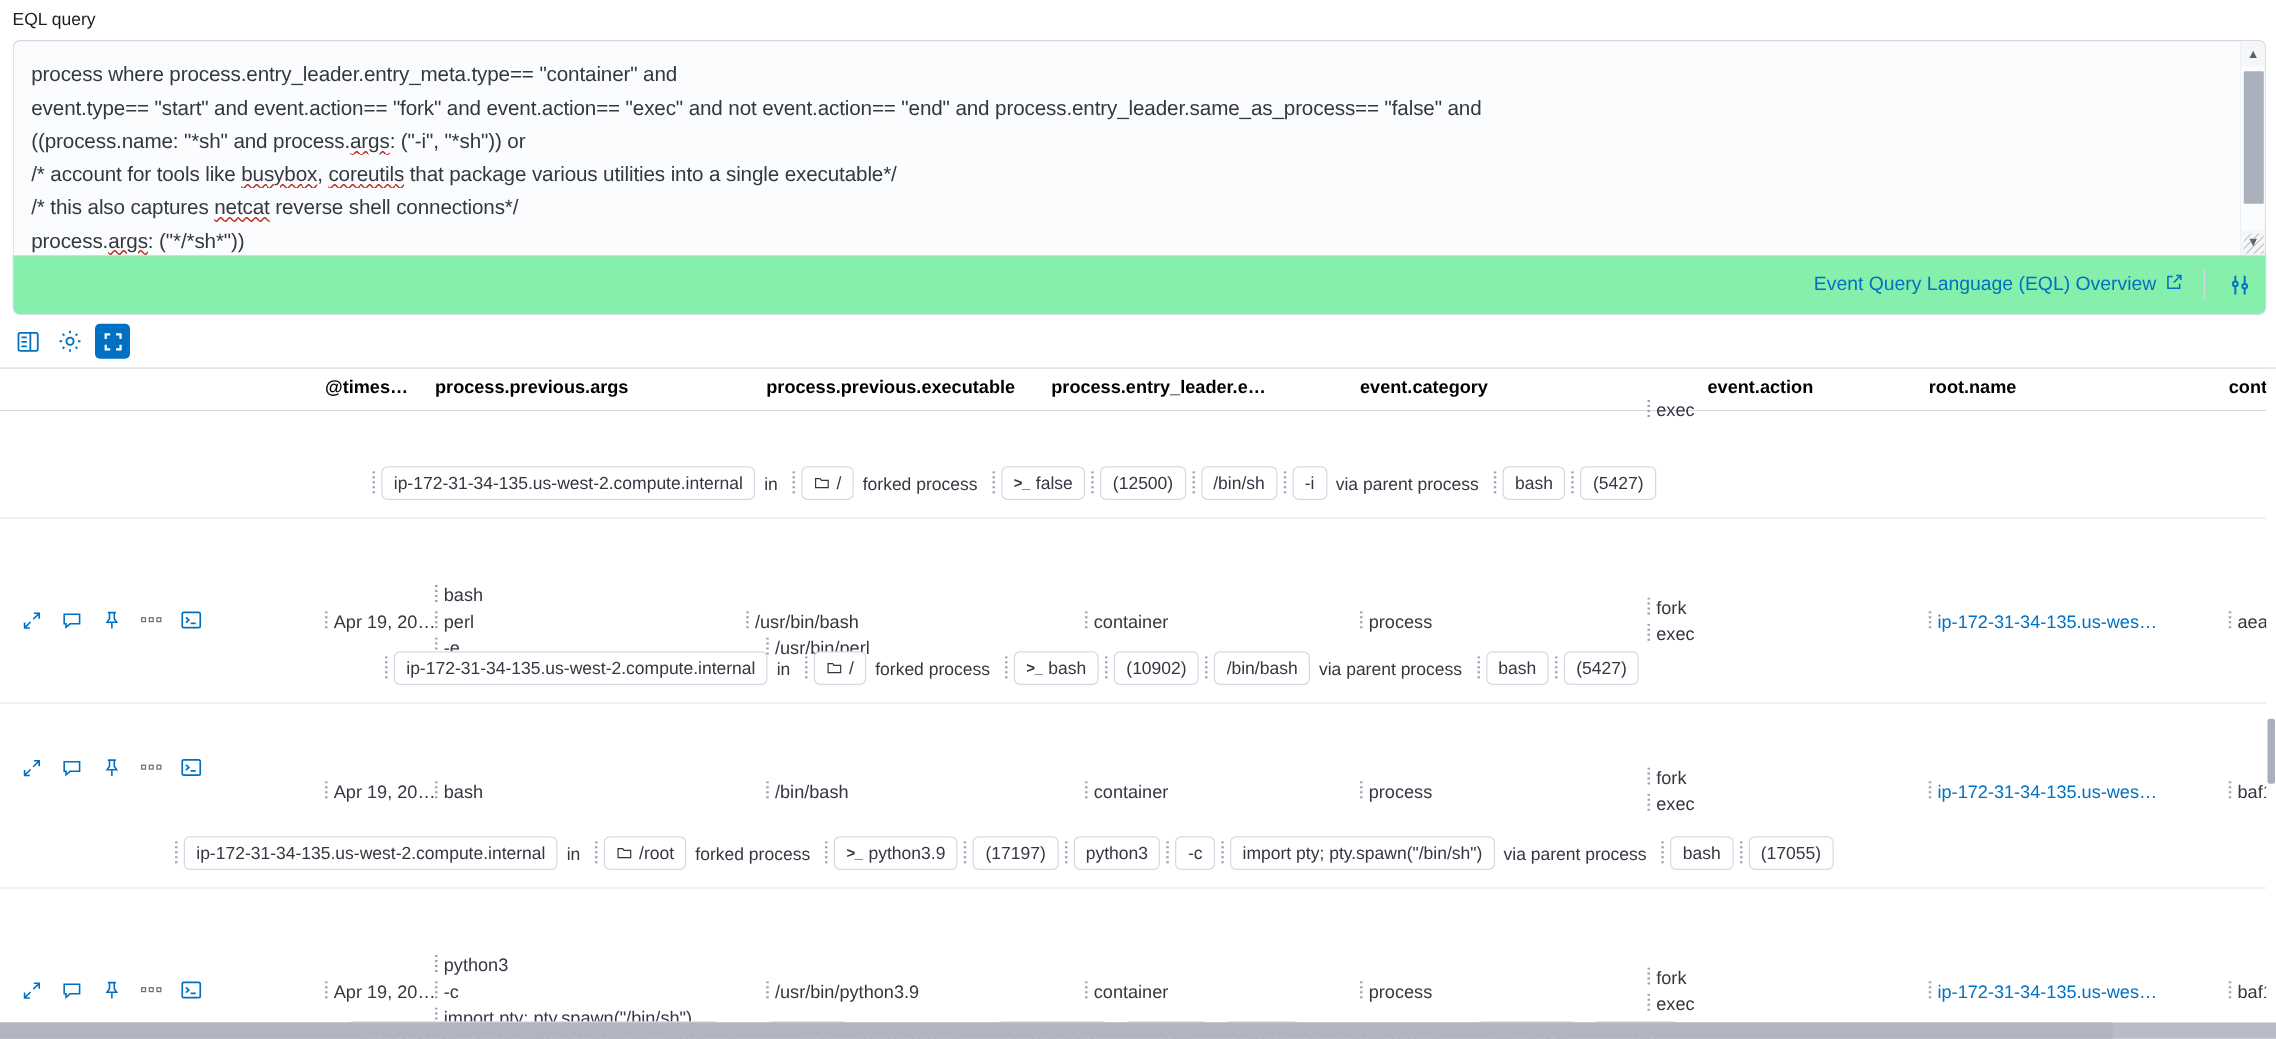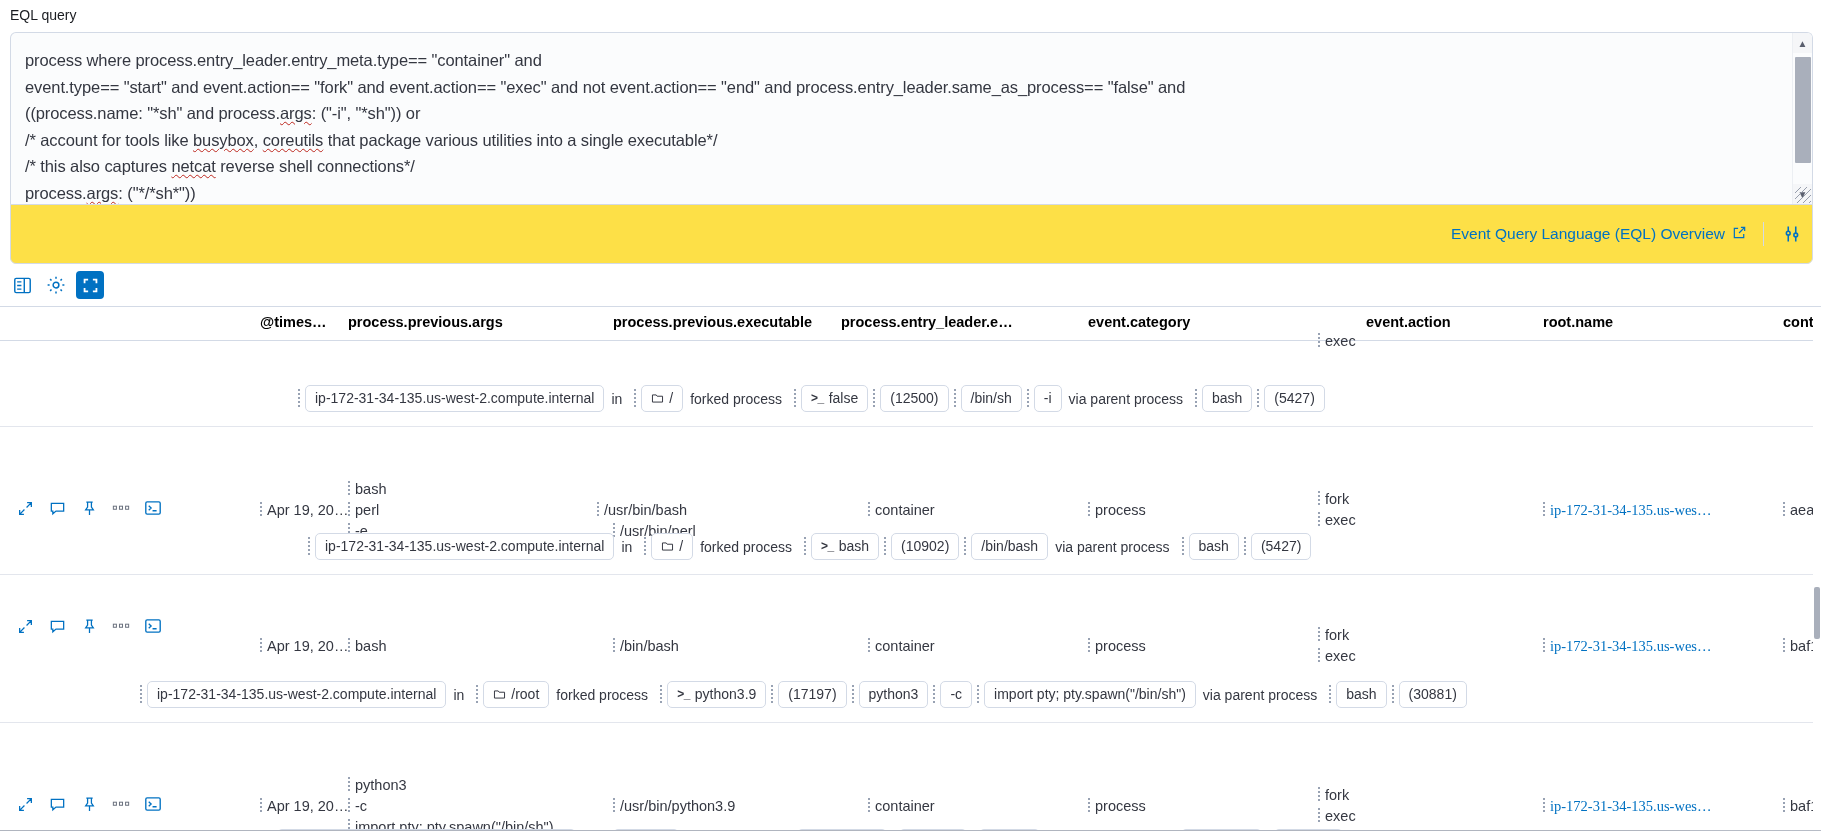--- a/index.html
+++ b/index.html
@@ -69,22 +69,22 @@
     background:
       linear-gradient(135deg, transparent 45%, #8d94a3 45%, #8d94a3 55%, transparent 55%) 0 0/6px 6px repeat;
     opacity: .9;
   }
 
   
   .query-footer {
     margin: 0 8px 0 10px;
     border: 1px solid #d3dae6;
     border-radius: 0 0 6px 6px;
-    background: #fde047;
-    height: 60px;
+    background: #86efac;
+    height: 48px;
     display: flex;
     align-items: center;
     justify-content: flex-end;
     padding-right: 6px;
     gap: 0;
   }
   .eql-link {
     color: #0071c2;
     font-size: 15.5px;
     text-decoration: none;
@@ -156,21 +156,21 @@
     white-space: nowrap;
   }
   .cell .vrule {
     display: inline-block;
     width: 2px; height: 15px;
     margin-right: 5px;
     vertical-align: -2px;
     background-image: linear-gradient(to bottom, #98a2b3 0 2px, transparent 2px 4px);
     background-size: 2px 4px;
   }
-  .cell.link a { color: #0071c2; text-decoration: none; cursor: pointer; font-family: Liberation Serif, serif; }
+  .cell.link a { color: #0071c2; text-decoration: none; cursor: pointer; }
 
   .rowactions {
     position: absolute;
     display: flex; align-items: center; gap: 14px;
     left: 16px;
   }
   .ra-btn {
     width: 18px; height: 18px;
     display: flex; align-items: center; justify-content: center;
     cursor: pointer; color: #0071c2;
@@ -499,21 +499,21 @@
           <span class="badge">
             <span>import pty; pty.spawn("/bin/sh")</span>
           </span>
           <span class="btext">via parent process</span>
           <span class="bsep"></span>
           <span class="badge">
             <span>bash</span>
           </span>
           <span class="bsep"></span>
           <span class="badge">
-            <span>(30881)</span>
+            <span>(17055)</span>
           </span>
         </div>
       </div>
       <div class="row" style="height: 148px;">
         <div class="rowactions" style="top: 72px;">
           <div class="ra-btn">
             <svg width="17" height="17" viewBox="0 0 16 16" fill="none" stroke="#0071c2" stroke-width="1.2">
               <path d="M9.5 2.5h4v4M13.5 2.5L9 7M6.5 13.5h-4v-4M2.5 13.5L7 9"></path>
             </svg>
           </div>

